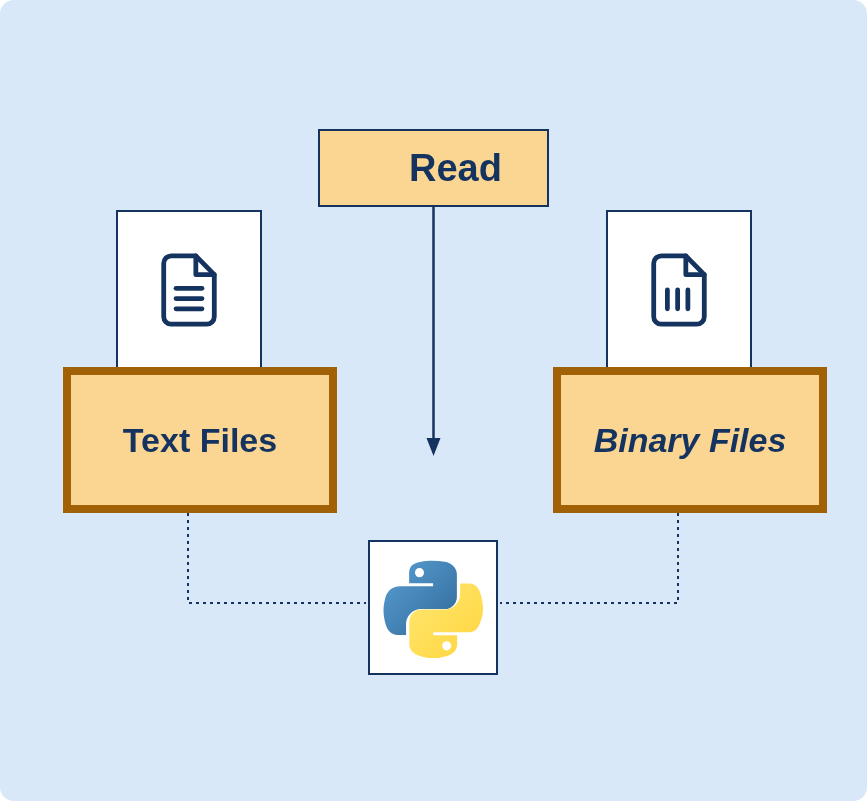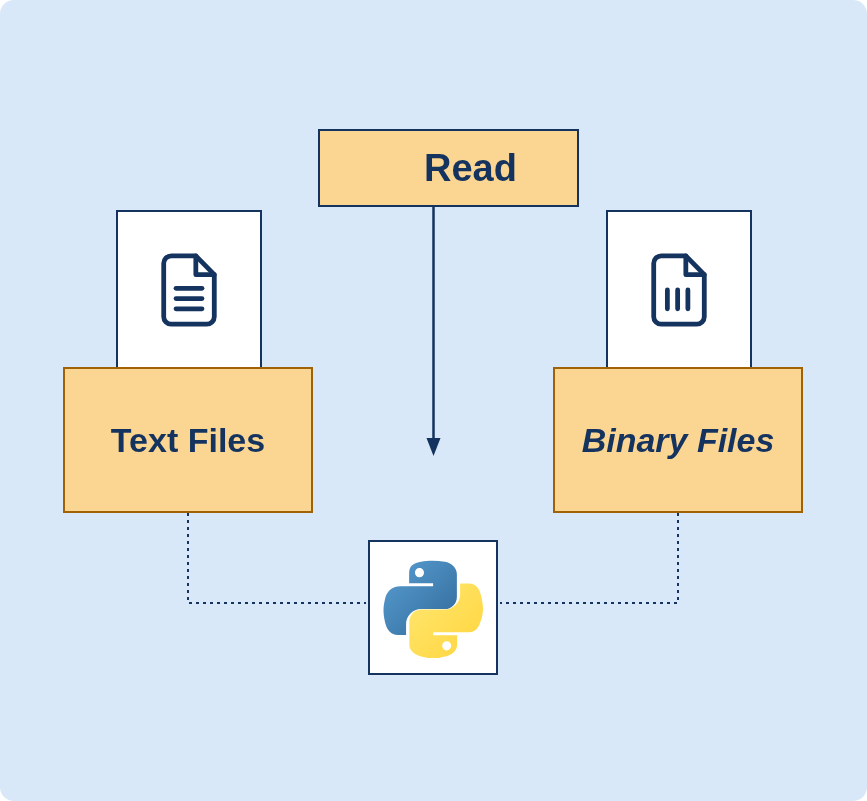--- a/index.html
+++ b/index.html
@@ -29,21 +29,21 @@
     box-sizing: border-box;
     display: flex;
     align-items: center;
     justify-content: center;
     color: #14335f;
     font-weight: 700;
   }
   .read-box {
     left: 318px;
     top: 129px;
-    width: 261px;
+    width: 231px;
     height: 78px;
     background: #fbd592;
     border: 2px solid #14335f;
     font-size: 38px;
     padding-left: 44px;
   }
   .icon-card {
     position: absolute;
     box-sizing: border-box;
     width: 146px;
@@ -52,24 +52,24 @@
     border: 2px solid #14335f;
     display: flex;
     align-items: flex-start;
     justify-content: center;
     padding-top: 32px;
   }
   .icon-card.left  { left: 116px; top: 210px; }
   .icon-card.right { left: 606px; top: 210px; }
   .icon-card svg { width: 82px; height: 92px; }
   .label-box {
-    width: 250px;
+    width: 274px;
     height: 146px;
     background: #fbd592;
-    border: 2px solid #a16207;
+    border: 8px solid #a16207;
     font-size: 34px;
     text-align: center;
   }
   .label-box.left  { left: 63px;  top: 367px; }
   .label-box.right { left: 553px; top: 367px; font-style: italic; }
   .python-card {
     position: absolute;
     box-sizing: border-box;
     left: 368px;
     top: 540px;

